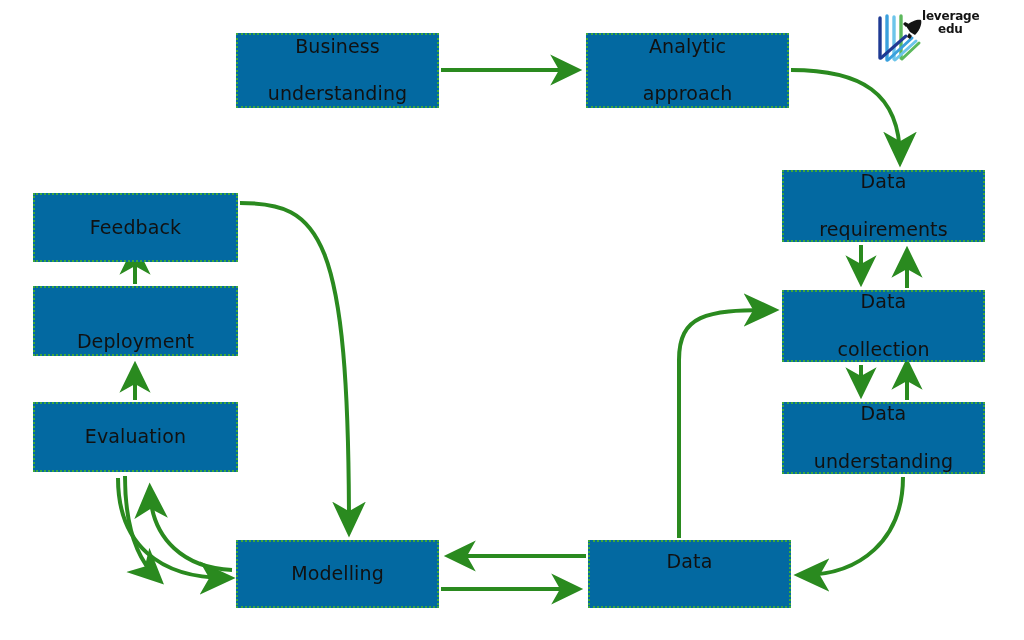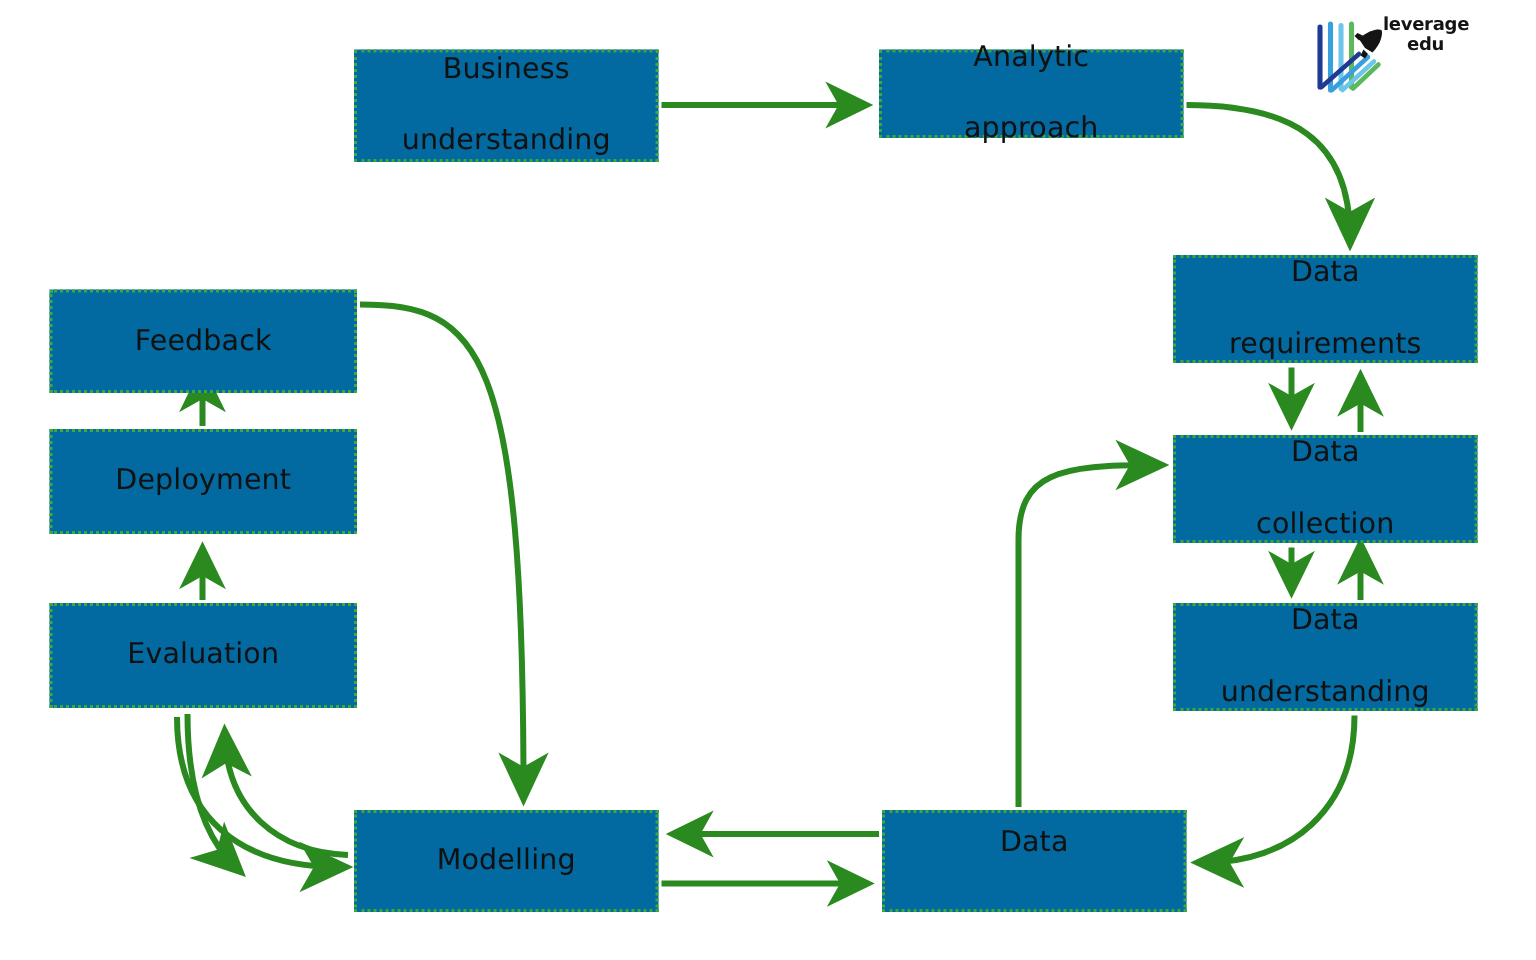--- a/index.html
+++ b/index.html
@@ -87,21 +87,21 @@
     <g stroke="#2a8a1f" fill="none" stroke-width="4">
       <path d="M232,570 C185,568 152,540 150,492" marker-end="url(#ahb)"></path>
     </g>
   </svg>
 
   <div class="node" style="left:236px;top:33px;width:203px;height:75px;">
     <span><span>Business</span><br>
       <span>understanding</span></span>
   </div>
 
-  <div class="node" style="left:586px;top:33px;width:203px;height:59px;">
+  <div class="node" style="left:586px;top:33px;width:203px;height:75px;">
     <span><span>Analytic</span><br>
       <span>approach</span></span>
   </div>
 
   <div class="node" style="left:782px;top:170px;width:203px;height:72px;">
     <span><span>Data</span><br>
       <span>requirements</span></span>
   </div>
 
   <div class="node" style="left:782px;top:290px;width:203px;height:72px;">
@@ -120,21 +120,21 @@
   </div>
 
   <div class="node" style="left:236px;top:540px;width:203px;height:68px;">
     <span>Modelling</span>
   </div>
 
   <div class="node" style="left:33px;top:402px;width:205px;height:70px;">
     <span>Evaluation</span>
   </div>
 
-  <div class="node" style="left:33px;top:286px;width:205px;height:70px;">
+  <div class="node" style="left:33px;top:286px;width:205px;height:70px;align-items:flex-end;">
     <span>Deployment</span>
   </div>
 
   <div class="node" style="left:33px;top:169px;width:205px;height:69px;margin-top:24px;">
     <span>Feedback</span>
   </div>
 
   <div id="logo">
     <svg width="46" height="58" viewBox="0 0 46 58">
       <g stroke-linecap="round" fill="none" stroke-width="3.4">

